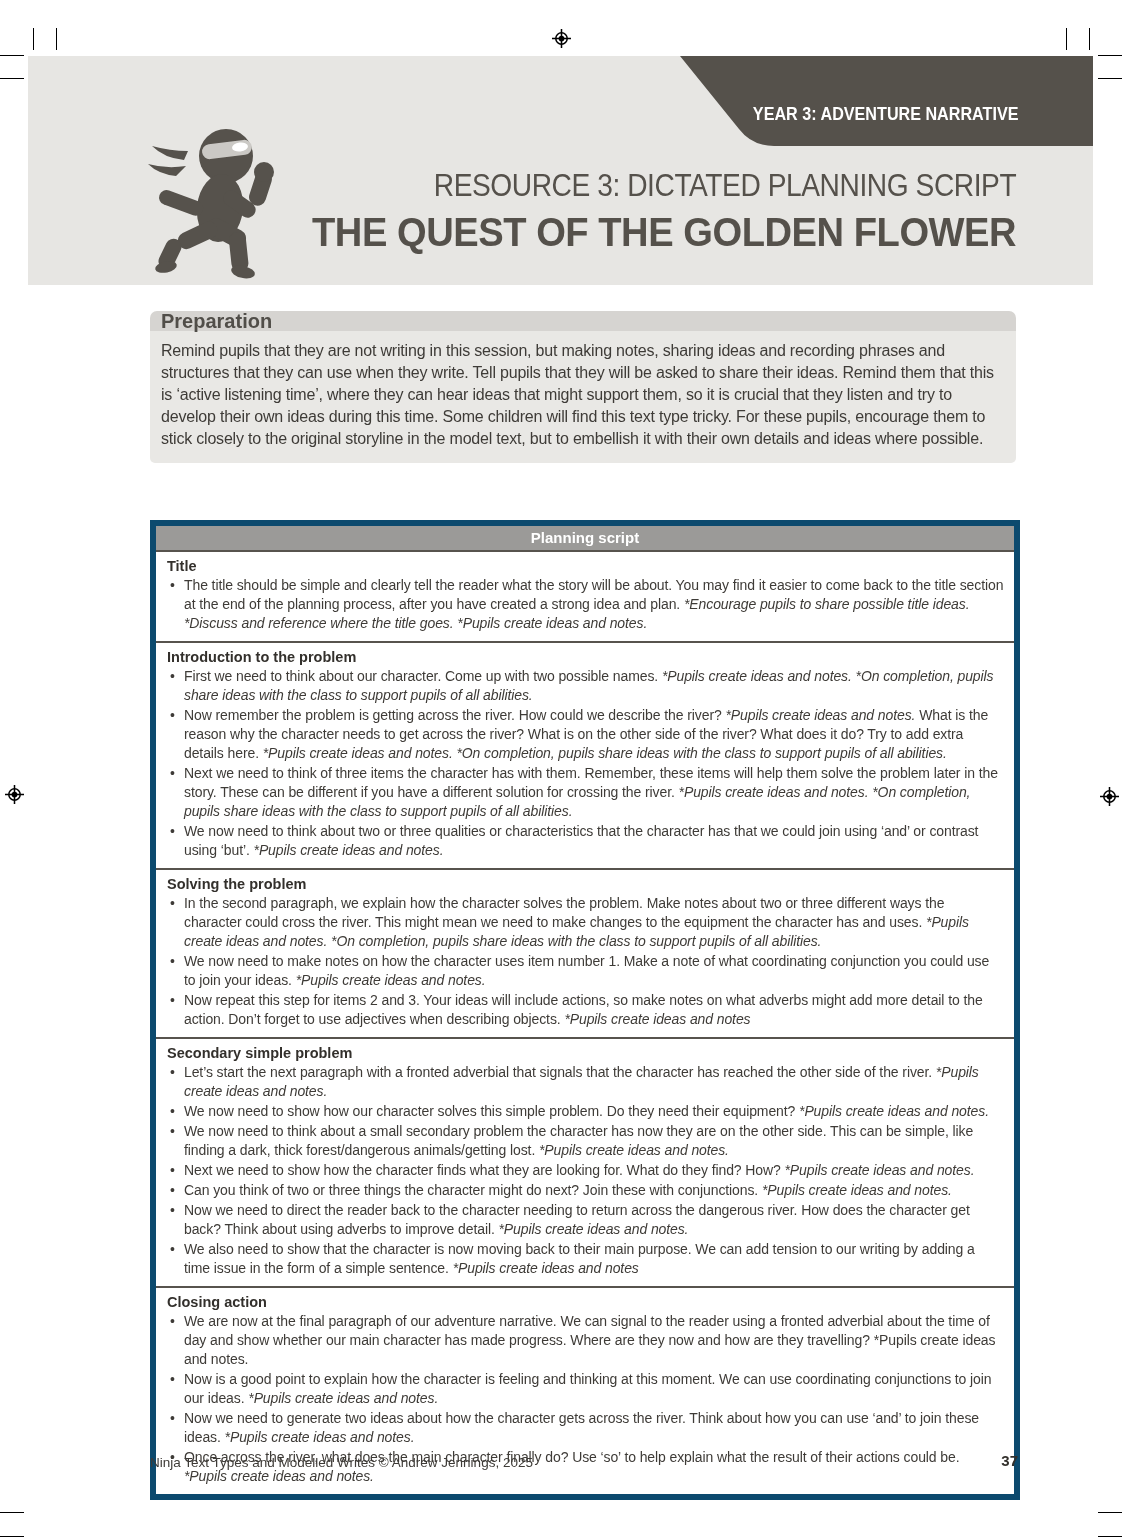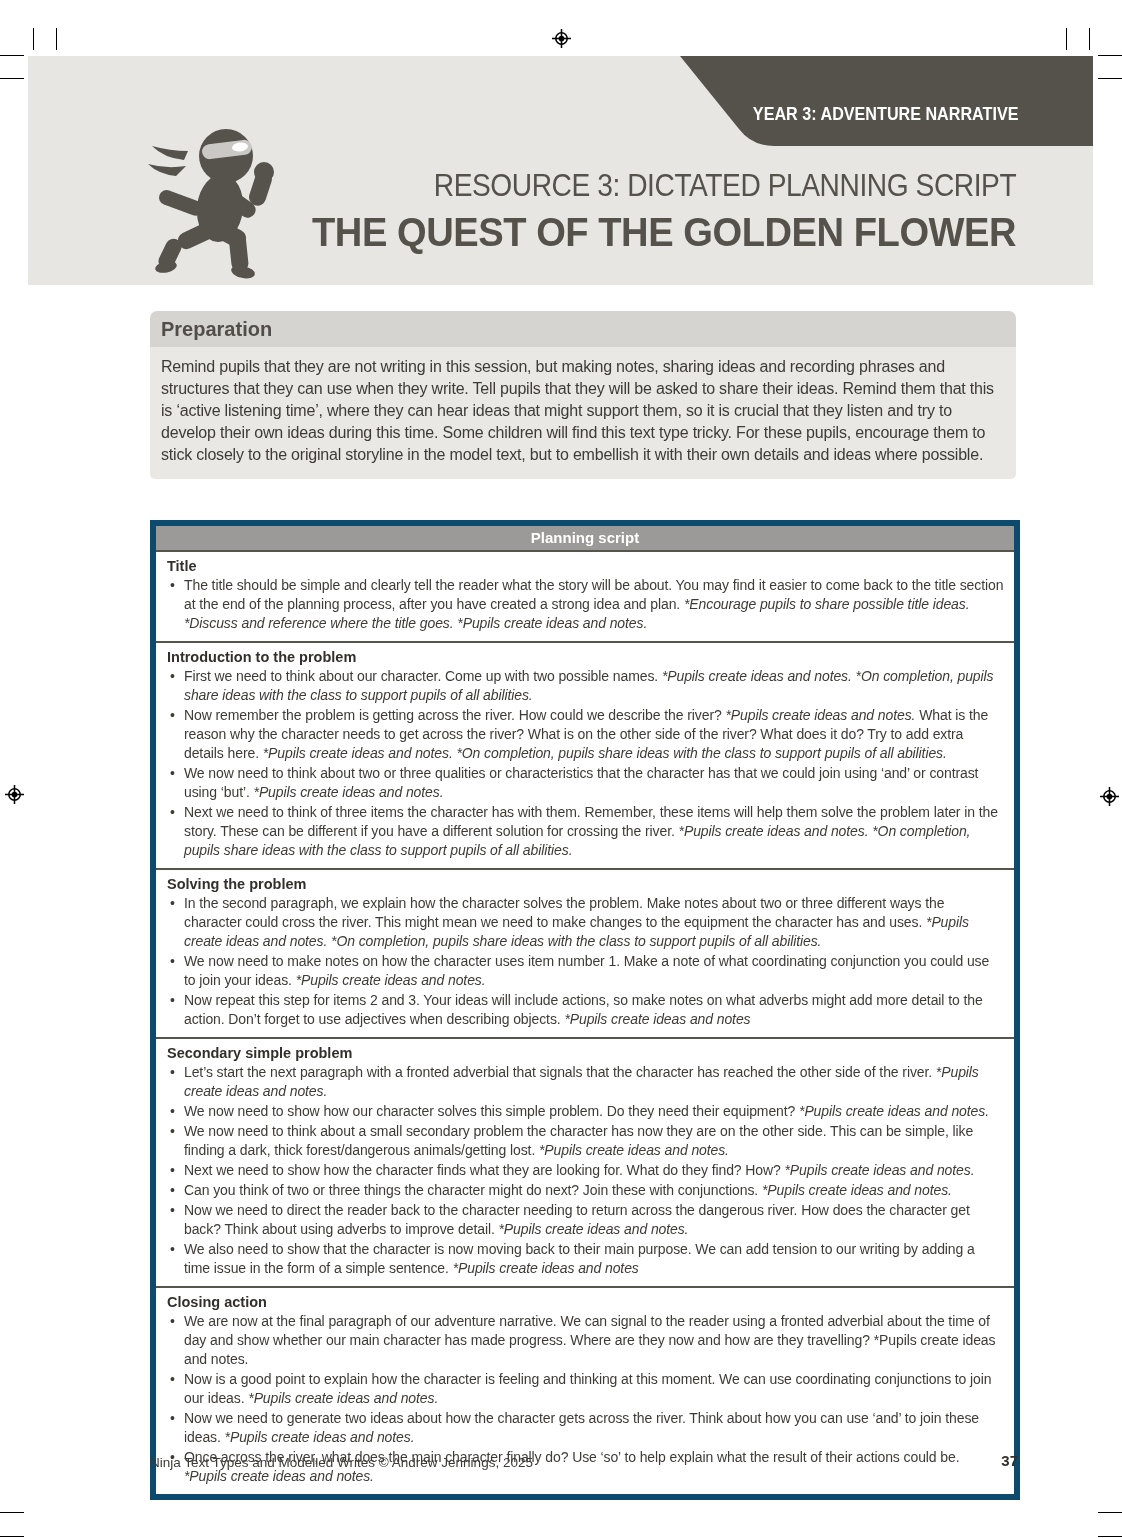--- a/index.html
+++ b/index.html
@@ -26,21 +26,21 @@
     transform:scaleX(0.88);transform-origin:100% 50%;
   }
   .maintitle{
     margin-top:5px;font-size:41px;font-weight:700;white-space:nowrap;letter-spacing:-0.5px;
     transform:scaleX(0.93);transform-origin:100% 50%;
   }
   .ninja{position:absolute;left:146px;top:92px;}
   
   .prep{position:absolute;left:150px;top:283px;width:866px;}
   .prep-bar{
-    height:36px;background:#D6D4D1;border-radius:7px 7px 0 0;display:flex;align-items:center;
+    height:20px;background:#D6D4D1;border-radius:7px 7px 0 0;display:flex;align-items:center;
     padding-left:11px;font-size:20px;font-weight:700;color:#514E49;box-sizing:border-box;
   }
   .prep-body{
     background:#E9E8E5;border-radius:0 0 5px 5px;padding:9px 13px 13px 11px;
     font-size:16px;line-height:22px;letter-spacing:-0.2px;color:#3E3B37;
   }
   
   .ptable{position:absolute;left:150px;top:492px;width:870px;border:6px solid #0c4a6e;box-sizing:border-box;background:#ffffff;}
   .ptable-head{background:#9B9A98;color:#ffffff;text-align:center;font-weight:700;font-size:15px;padding:3px 0 4px;}
   .section{border-top:2px solid #57534D;padding:5px 10px 8px 11px;}
@@ -149,22 +149,22 @@
           <div class="sec-heading">Title</div>
           <ul class="bullets">
             <li><span>The title should be simple and clearly tell the reader what the story will be about. You may find it easier to come back to the title section at the end of the planning process, after you have created a strong idea and plan. </span><span class="it">*Encourage pupils to share possible title ideas. *Discuss and reference where the title goes. *Pupils create ideas and notes.</span></li>
           </ul>
         </div>
         <div class="section">
           <div class="sec-heading">Introduction to the problem</div>
           <ul class="bullets">
             <li><span>First we need to think about our character. Come up with two possible names. </span><span class="it">*Pupils create ideas and notes. *On completion, pupils share ideas with the class to support pupils of all abilities.</span></li>
             <li><span>Now remember the problem is getting across the river. How could we describe the river? </span><span class="it">*Pupils create ideas and notes.</span><span> What is the reason why the character needs to get across the river? What is on the other side of the river? What does it do? Try to add extra details here. </span><span class="it">*Pupils create ideas and notes. *On completion, pupils share ideas with the class to support pupils of all abilities.</span></li>
+            <li><span>Next we need to think of three items the character has with them. Remember, these items will help them solve the problem later in the story. These can be different if you have a different solution for crossing the river. </span><span class="it">*Pupils create ideas and notes. *On completion, pupils share ideas with the class to support pupils of all abilities.</span></li>
             <li><span>We now need to think about two or three qualities or characteristics that the character has that we could join using ‘and’ or contrast using ‘but’. </span><span class="it">*Pupils create ideas and notes.</span></li>
-            <li><span>Next we need to think of three items the character has with them. Remember, these items will help them solve the problem later in the story. These can be different if you have a different solution for crossing the river. </span><span class="it">*Pupils create ideas and notes. *On completion, pupils share ideas with the class to support pupils of all abilities.</span></li>
           </ul>
         </div>
         <div class="section">
           <div class="sec-heading">Solving the problem</div>
           <ul class="bullets">
             <li><span>In the second paragraph, we explain how the character solves the problem. Make notes about two or three different ways the character could cross the river. This might mean we need to make changes to the equipment the character has and uses. </span><span class="it">*Pupils create ideas and notes. *On completion, pupils share ideas with the class to support pupils of all abilities.</span></li>
             <li><span>We now need to make notes on how the character uses item number 1. Make a note of what coordinating conjunction you could use to join your ideas. </span><span class="it">*Pupils create ideas and notes.</span></li>
             <li><span>Now repeat this step for items 2 and 3. Your ideas will include actions, so make notes on what adverbs might add more detail to the action. Don’t forget to use adjectives when describing objects. </span><span class="it">*Pupils create ideas and notes</span></li>
           </ul>
         </div>

